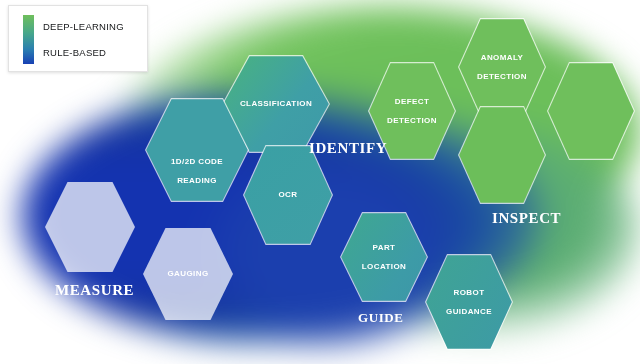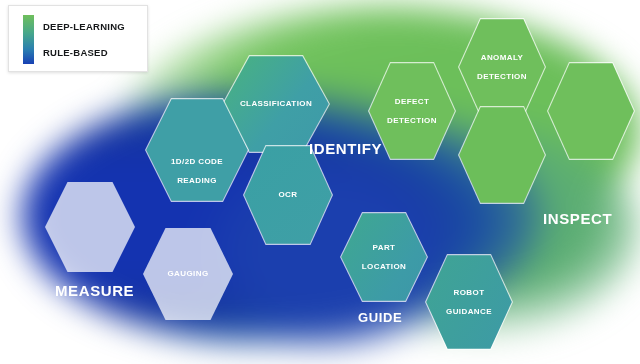--- a/index.html
+++ b/index.html
@@ -91,20 +91,21 @@
   .f-cgt2   { background:linear-gradient(125deg,#3fa890 0%,#3d9ba7 70%,#3c97a8 100%); }
   .f-cgt3   { background:linear-gradient(120deg,#3fa494 0%,#3d9aa6 100%); }
 
   
   .glabel{
     position:absolute;
     color:#ffffff;
     font-weight:bold;
     letter-spacing:0.6px;
     white-space:nowrap;
+    font-family:Liberation Serif, serif;
   }
 
   
   .legend{
     position:absolute;
     left:8px;top:5px;width:140px;height:67px;
     background:#ffffff;
     border:1px solid #e2e2e2;
     box-shadow:0 1px 3px rgba(0,0,0,0.13);
     box-sizing:border-box;
@@ -112,21 +113,21 @@
   .legend-bar{
     position:absolute;left:14px;top:9px;width:11px;height:49px;
     background:linear-gradient(180deg,#6fbf5c 0%,#46a68c 38%,#2a7fb0 70%,#1840b4 100%);
   }
   .legend-rows{
     position:absolute;left:34px;top:7px;right:6px;bottom:6px;
     display:flex;flex-direction:column;justify-content:space-around;
   }
   .legend-rows div{
     font-size:9.5px;
-    font-weight:bold;
+    font-weight:normal;
     color:#16181a;
     letter-spacing:0.25px;
   }
 </style>
 </head>
 <body>
 
 <div id="stage">
 
   <div class="blob-wrap">
@@ -199,21 +200,21 @@
 
   <div class="hexring" style="left:143px;top:228px;width:90px;height:92px;">
     <i class="f-blue" style="background:transparent;"></i>
   </div>
   <div class="hex" style="left:143px;top:228px;width:90px;height:92px;font-size:8px;background:transparent;">
     <span>GAUGING</span>
   </div>
 
   <div class="glabel" style="left:309px;top:140px;font-size:15px;">IDENTIFY</div>
 
-  <div class="glabel" style="left:543px;top:210px;font-size:15px;">INSPECT</div>
+  <div class="glabel" style="left:492px;top:210px;font-size:15px;">INSPECT</div>
 
   <div class="glabel" style="left:55px;top:282px;font-size:15px;">MEASURE</div>
 
   <div class="glabel" style="left:358px;top:310px;font-size:13px;">GUIDE</div>
 
   <div class="legend">
     <div class="legend-bar"></div>
     <div class="legend-rows">
       <div>DEEP-LEARNING</div>
       <div>RULE-BASED</div>

